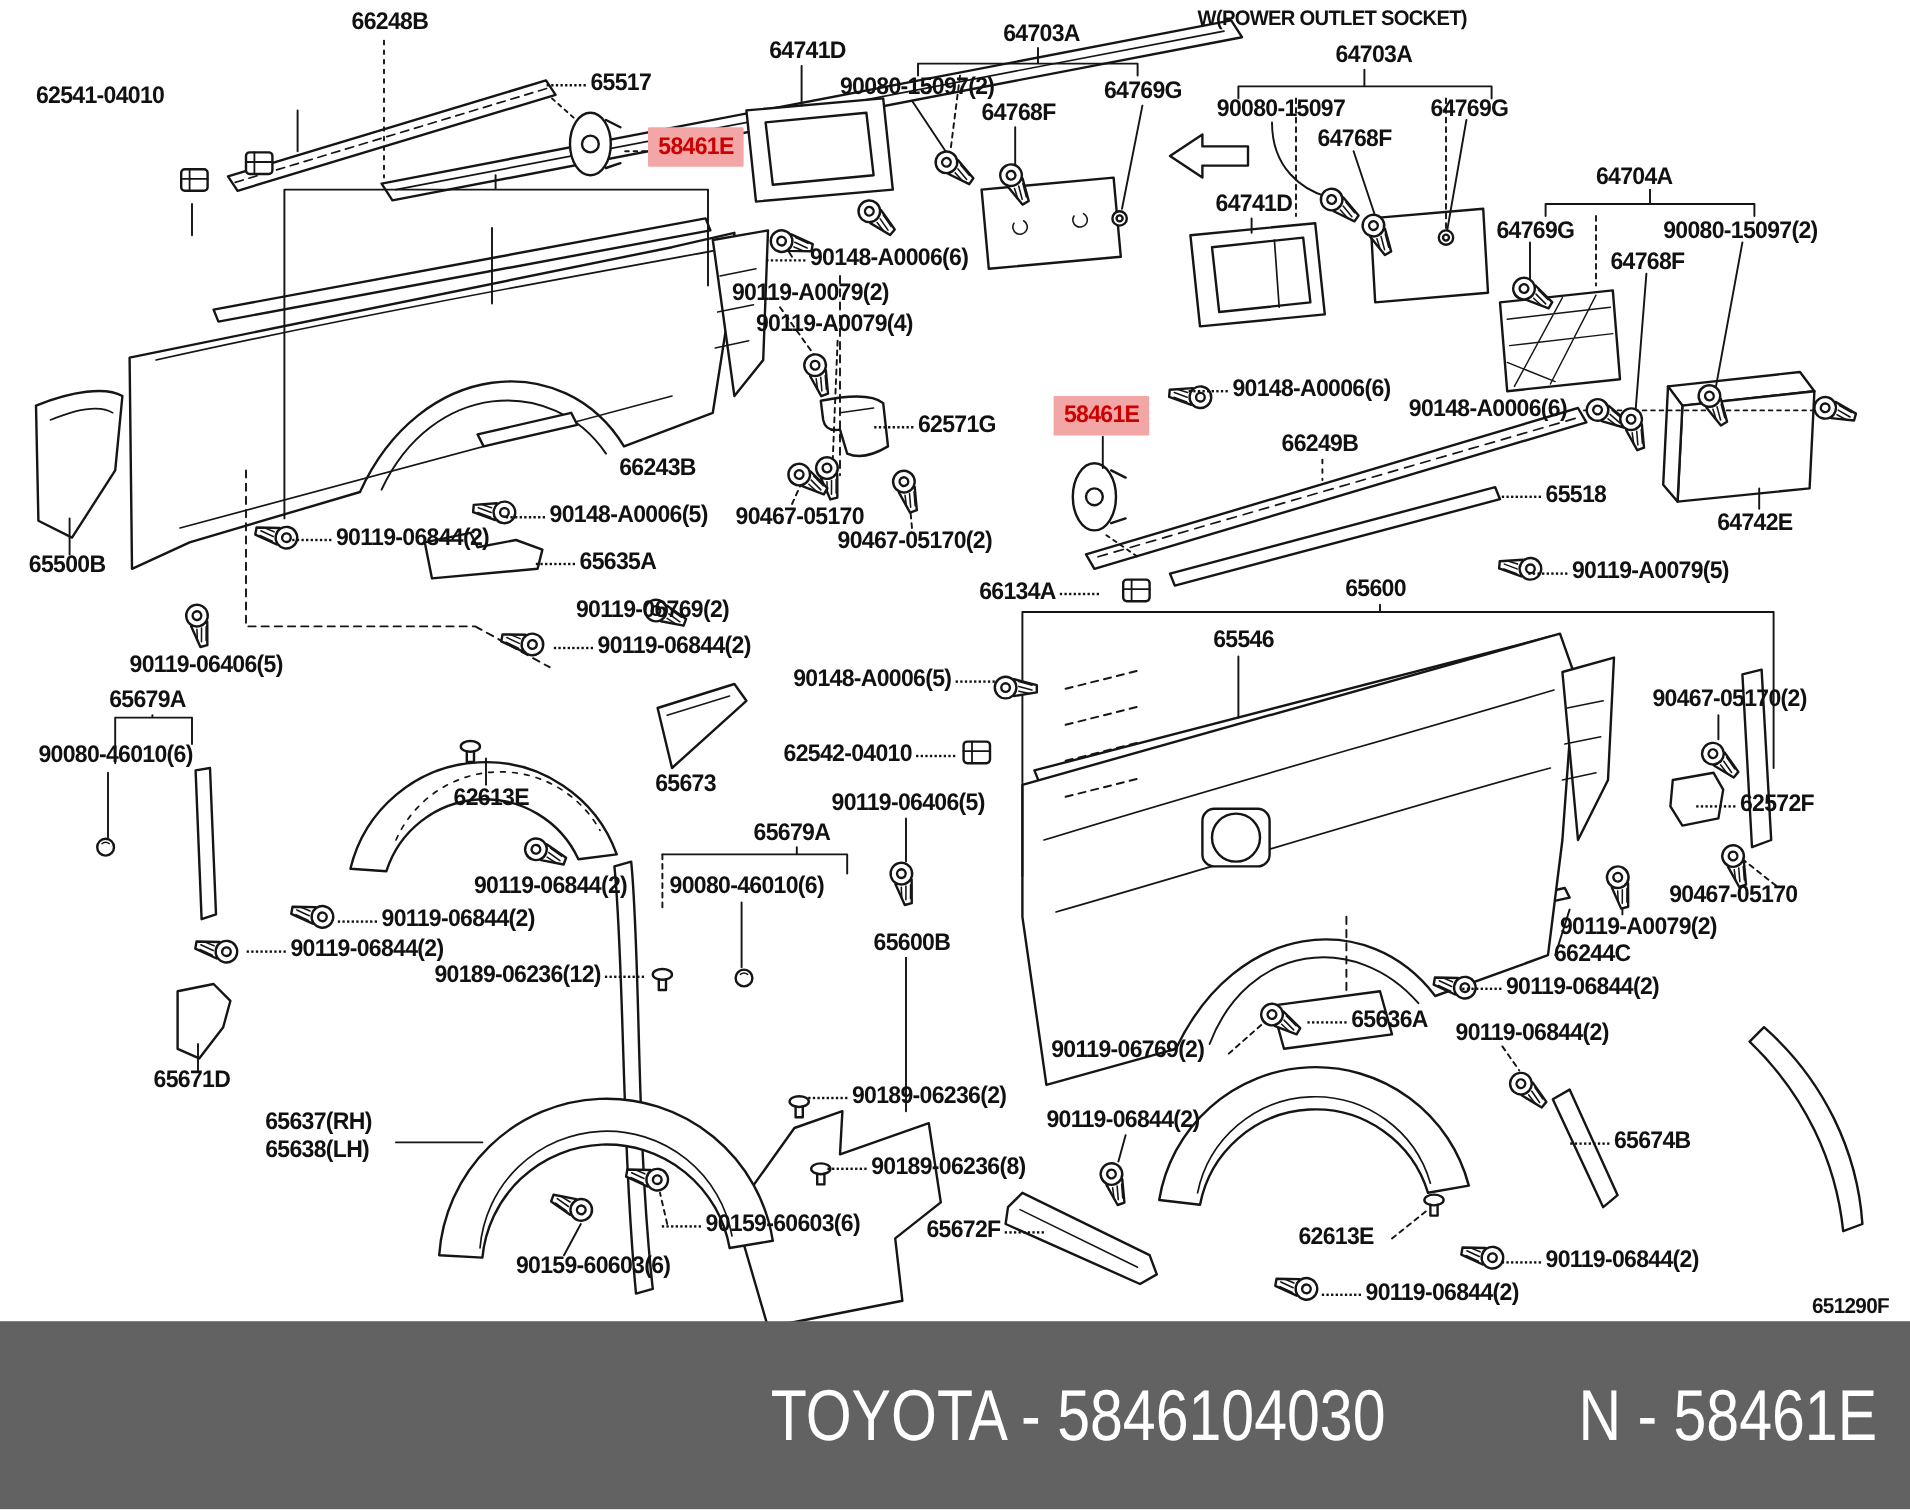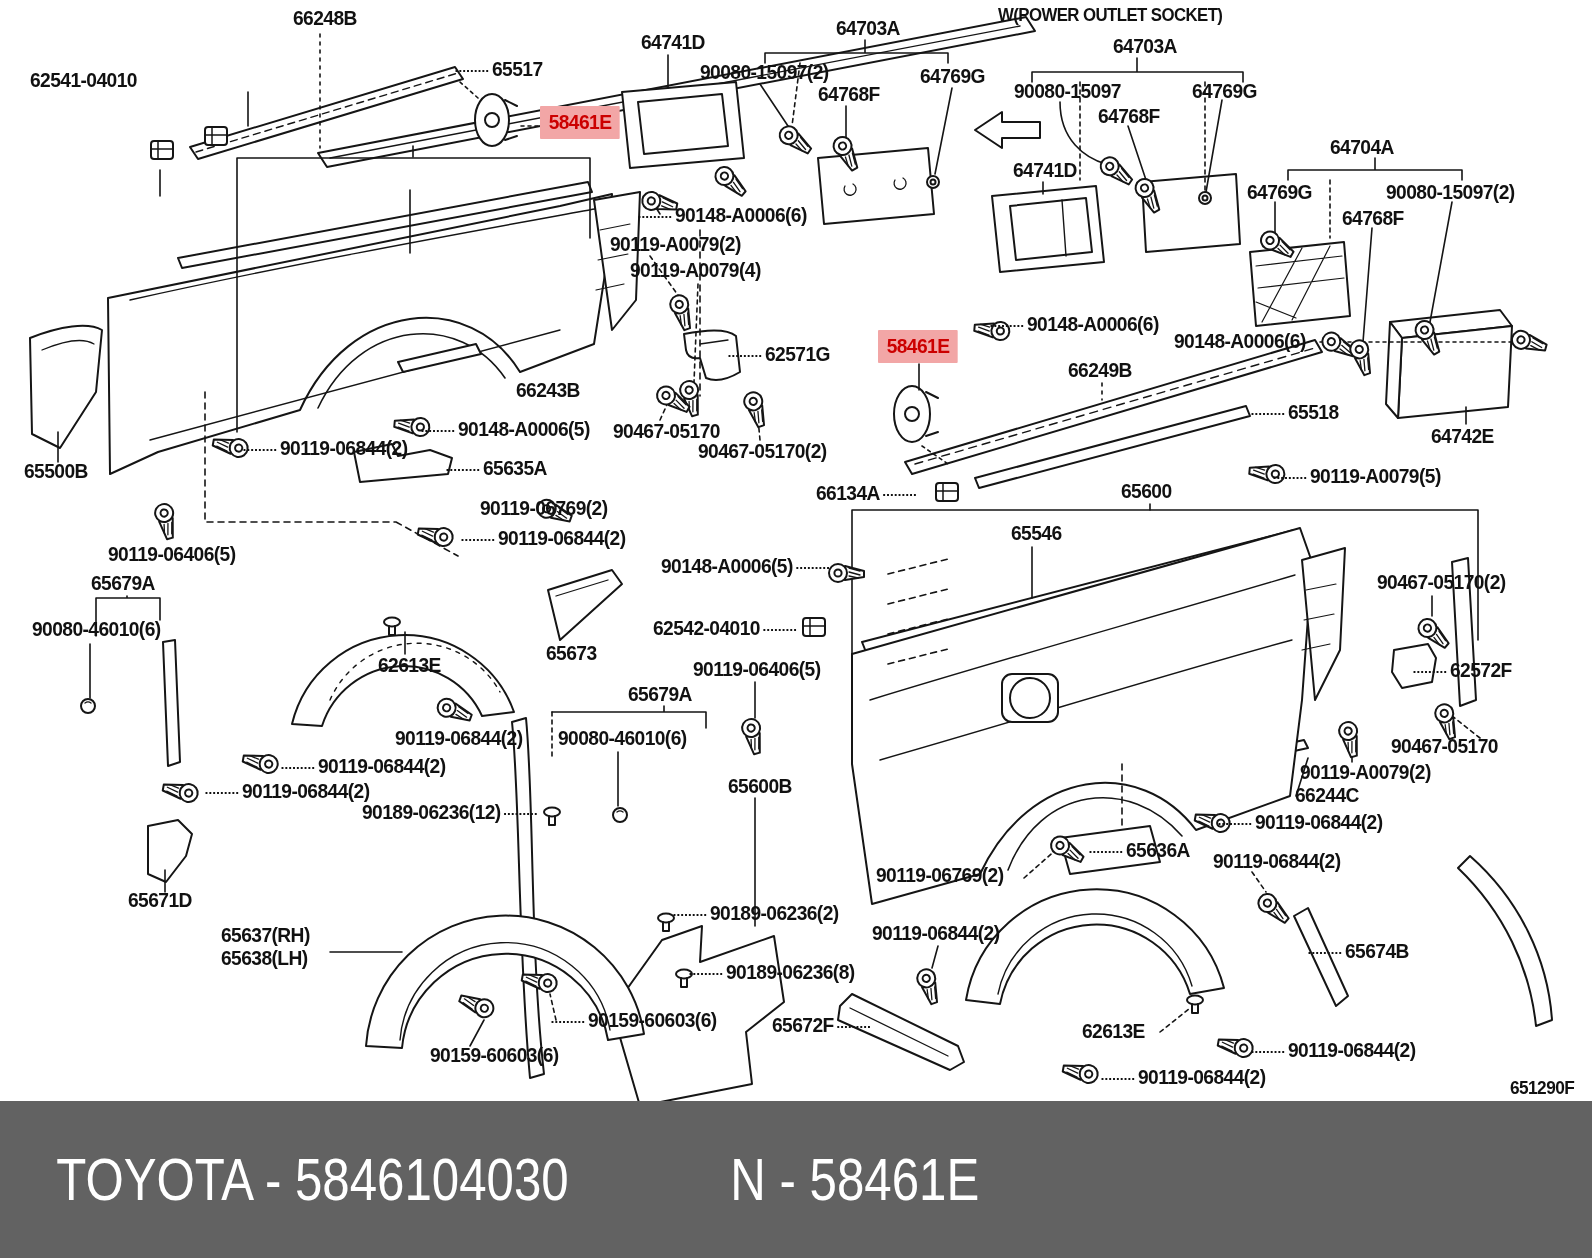--- a/index.html
+++ b/index.html
@@ -12,21 +12,21 @@
     transform:scaleX(.96);transform-origin:left top;
   }
   .lbl.hl{padding:6px 9px;border-radius:1px;}
   .note{font-size:17.5px;}
   .code{font-size:18px;font-weight:bold;}
   .lead{position:absolute;}
   .lead.l{right:100%;margin-right:4px;width:34px;height:0;top:50%;border-top:2px dotted #111;}
   .lead.r{left:100%;margin-left:4px;width:34px;height:0;top:50%;border-top:2px dotted #111;}
   .footer{
     position:absolute;left:0;right:0;bottom:0;height:157px;
-    display:flex;align-items:center;justify-content:flex-start;gap:78px;color:#fff;
+    display:flex;align-items:center;justify-content:flex-end;gap:78px;color:#fff;
   }
   .footer span{font-size:60px;letter-spacing:0;transform:scaleX(.82);white-space:nowrap;}
 </style>
 </head>
 <body>
 
 <div class="stage">
 
   <svg class="art" width="1592" height="1258" viewBox="0 0 1592 1258">
     <defs>

